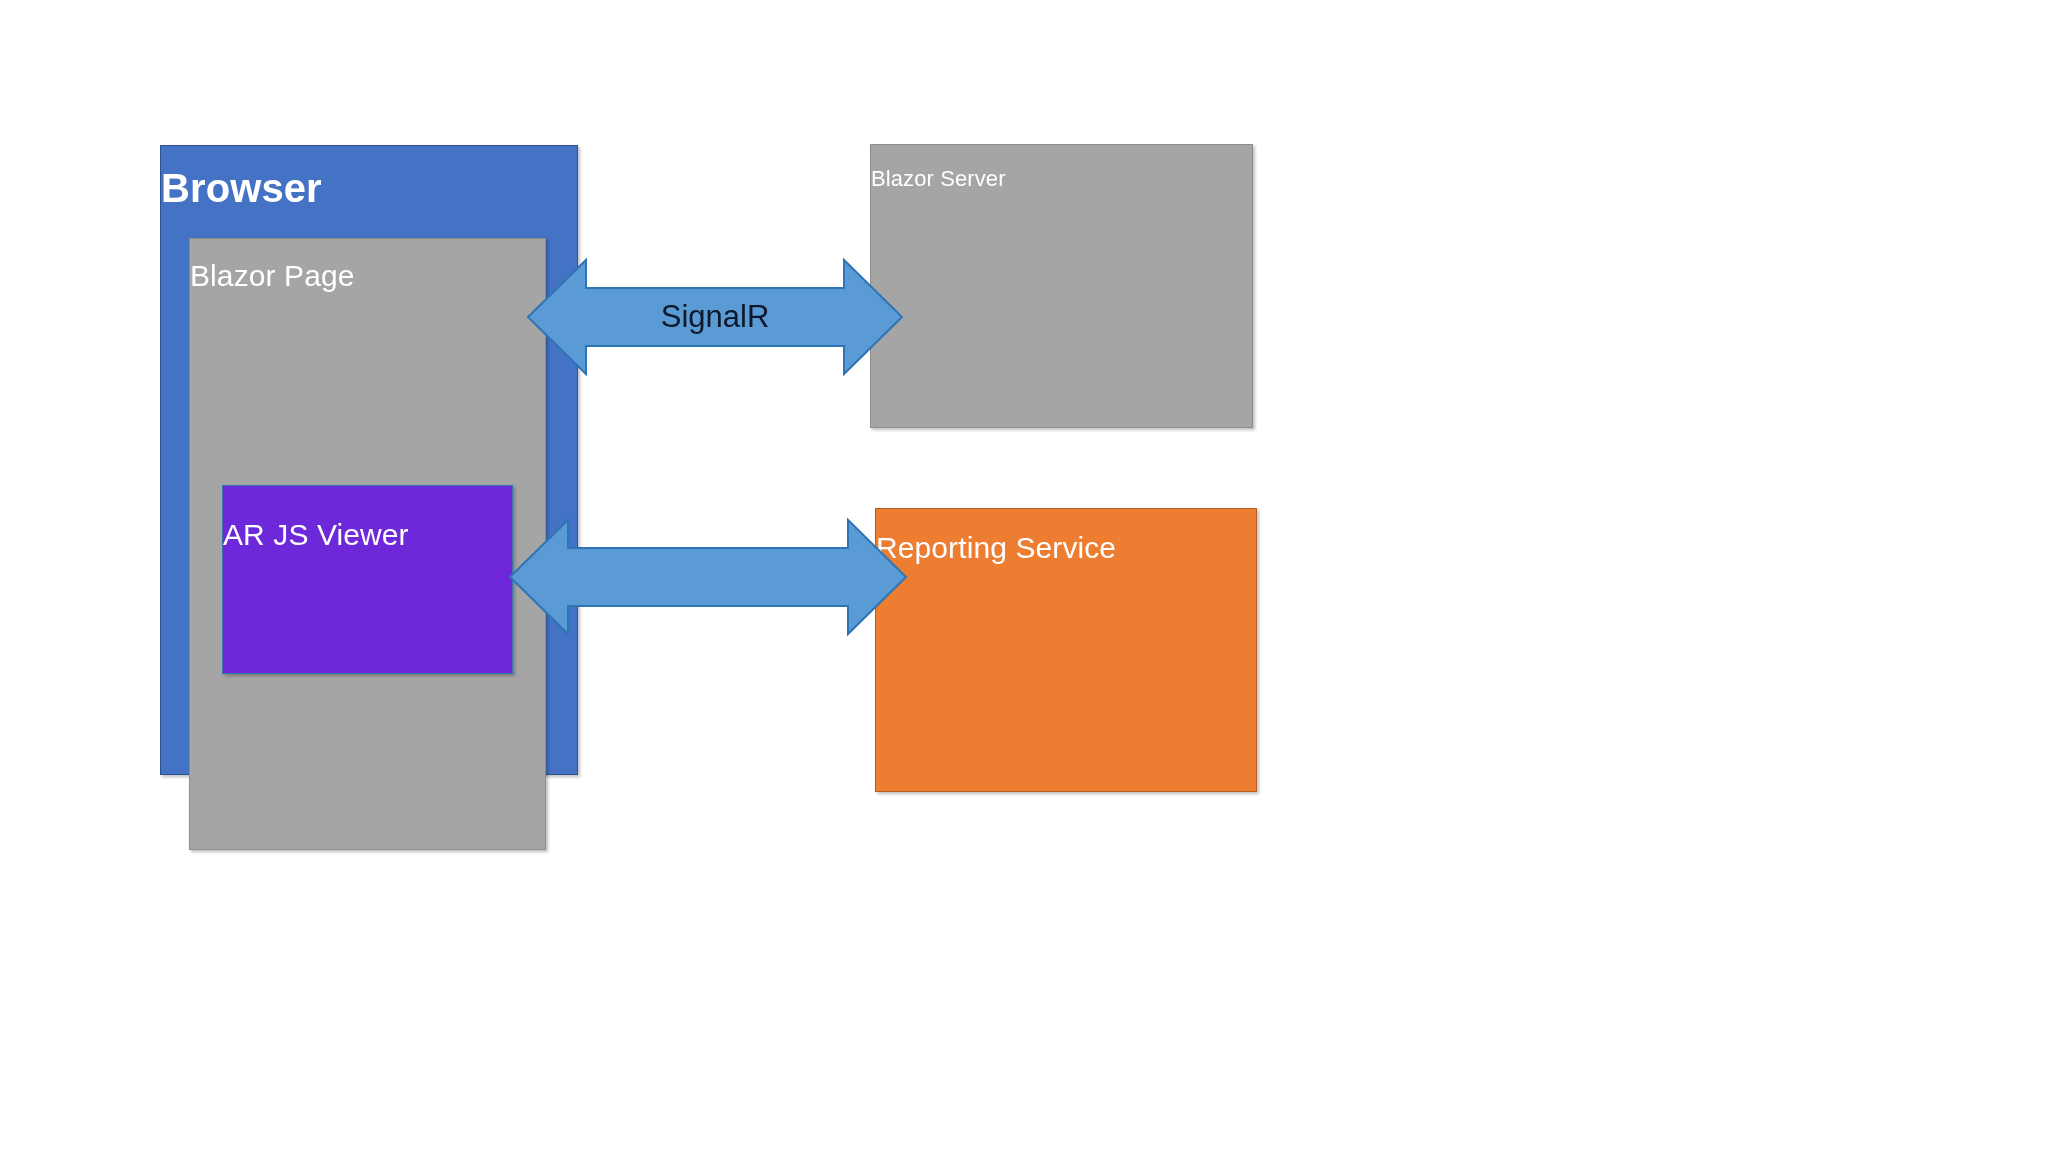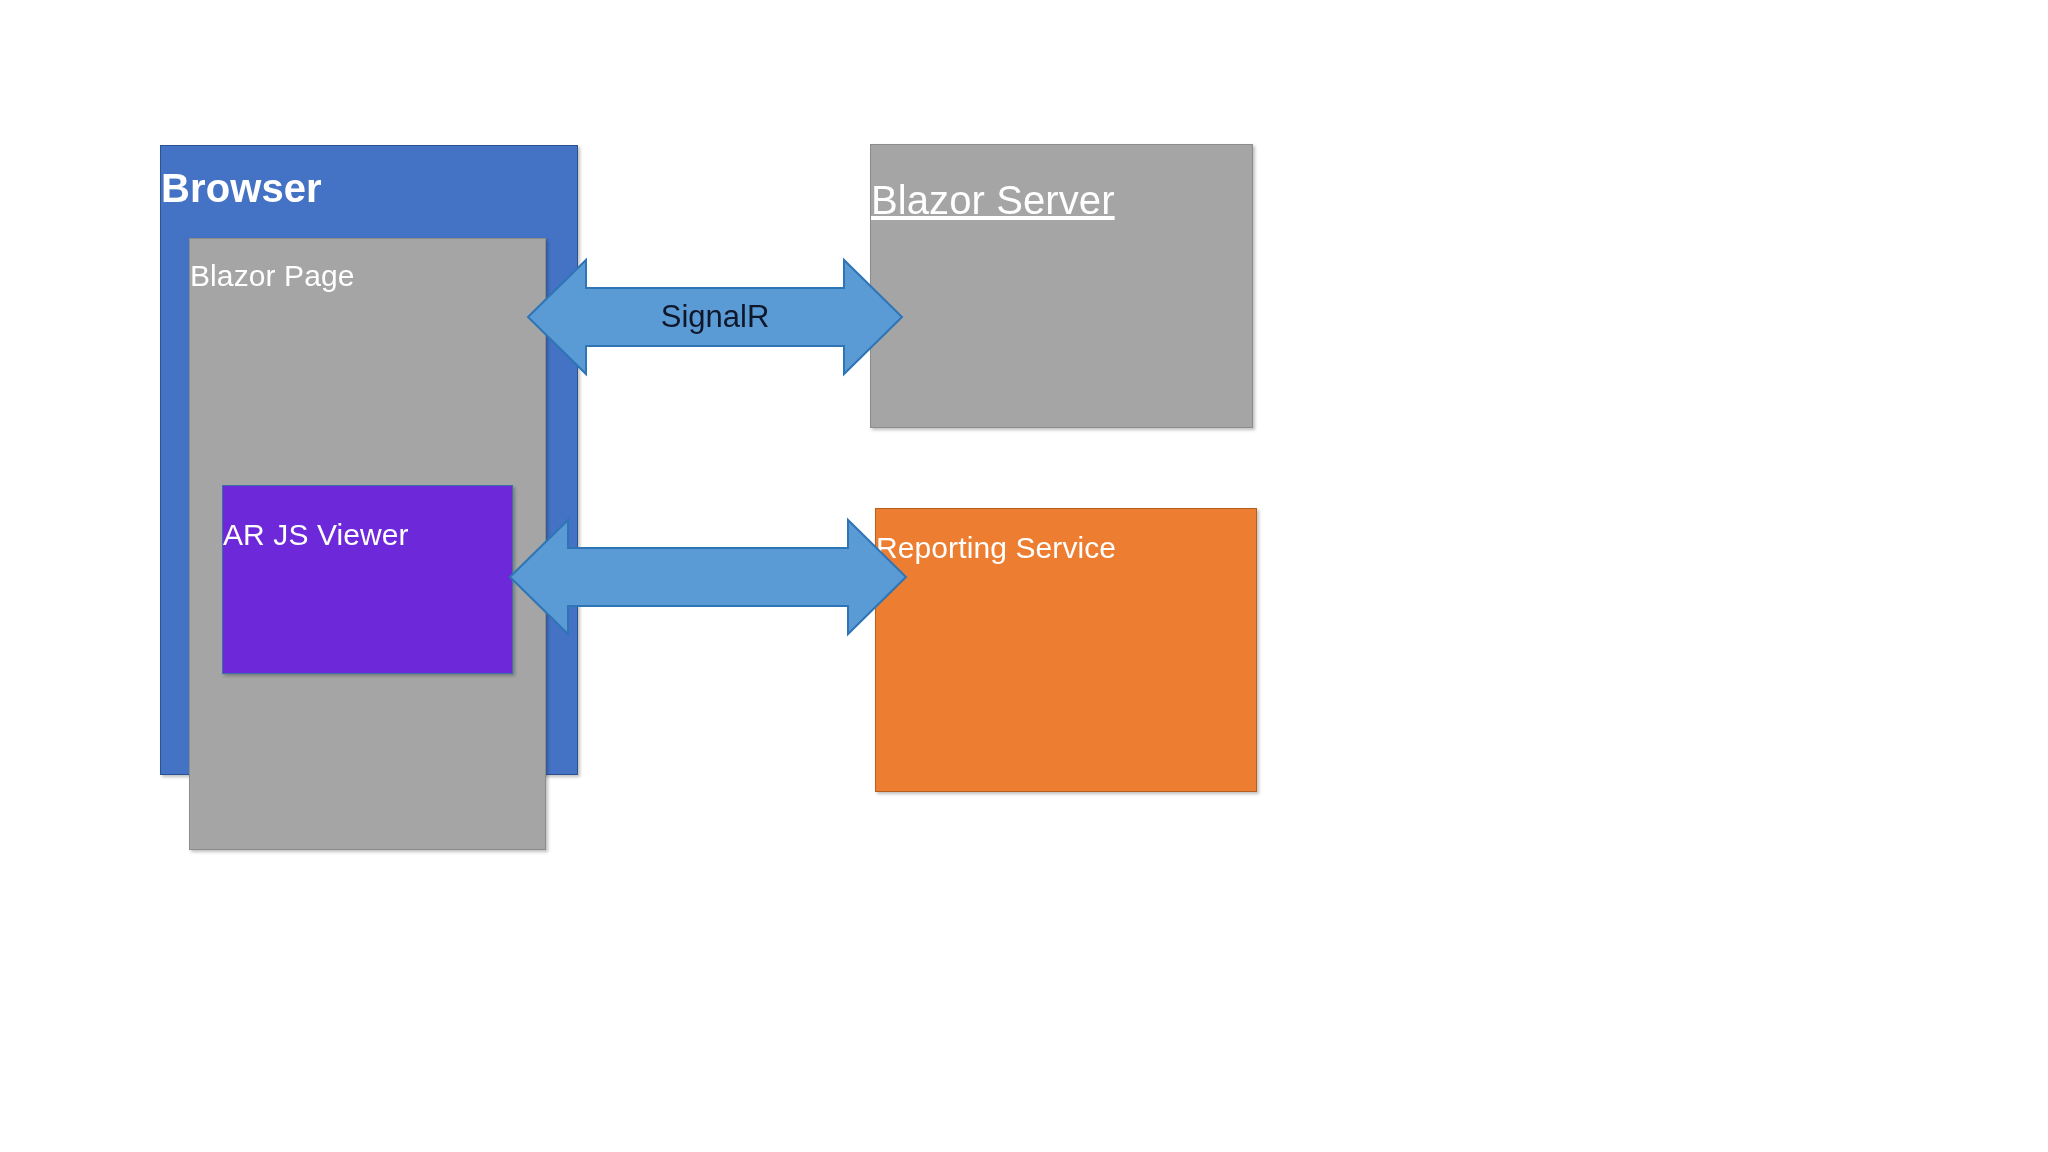--- a/index.html
+++ b/index.html
@@ -92,23 +92,22 @@
   .blazor-server-box {
     left: 870px;
     top: 144px;
     width: 383px;
     height: 284px;
     background: #A5A5A5;
     border: 1px solid #8c8c8c;
     box-shadow: 2px 2px 3px rgba(0,0,0,0.25);
   }
   .blazor-server-label {
-    top: 33px;
-    font-size: 40px;
-    text-decoration: underline;
+    top: 21px;
+    font-size: 22px;
   }
 
   
   .reporting-box {
     left: 875px;
     top: 508px;
     width: 382px;
     height: 284px;
     background: #ED7D31;
     border: 1px solid #b5601f;

